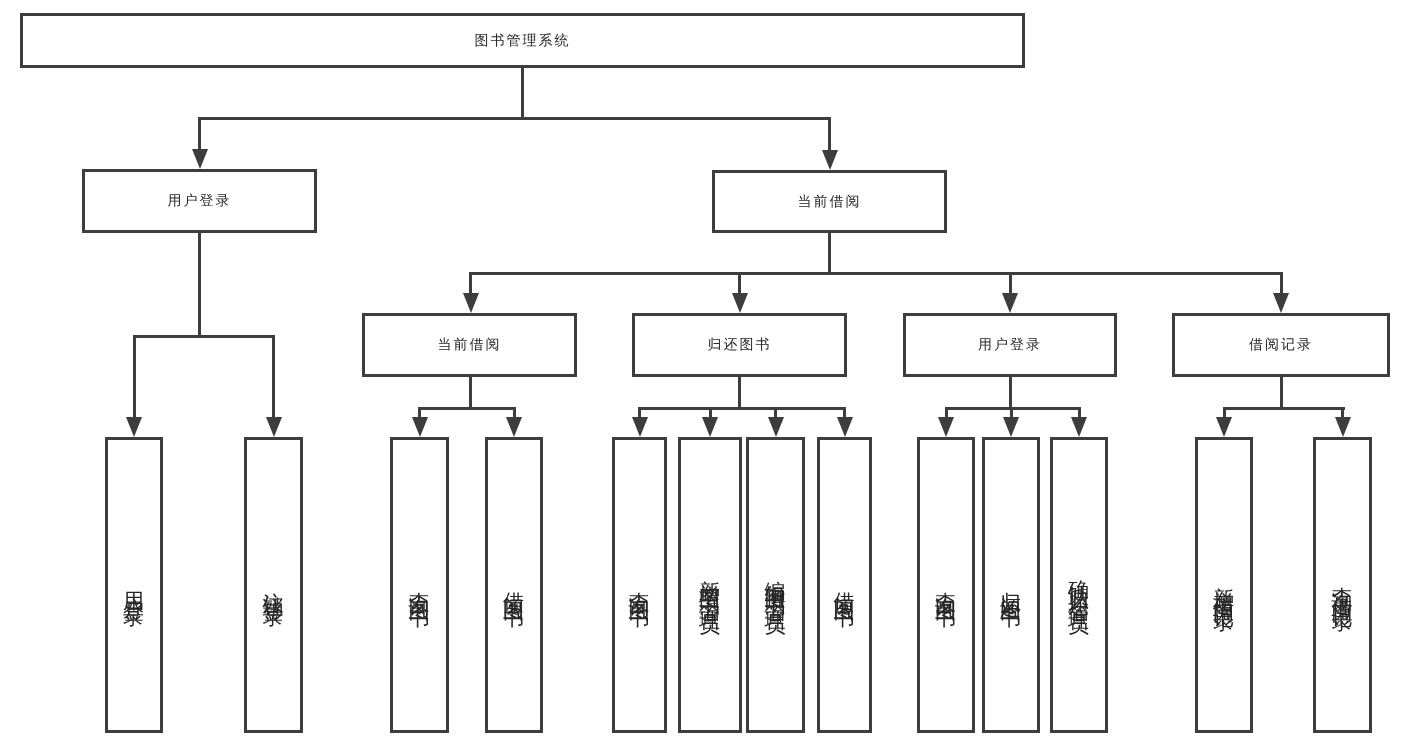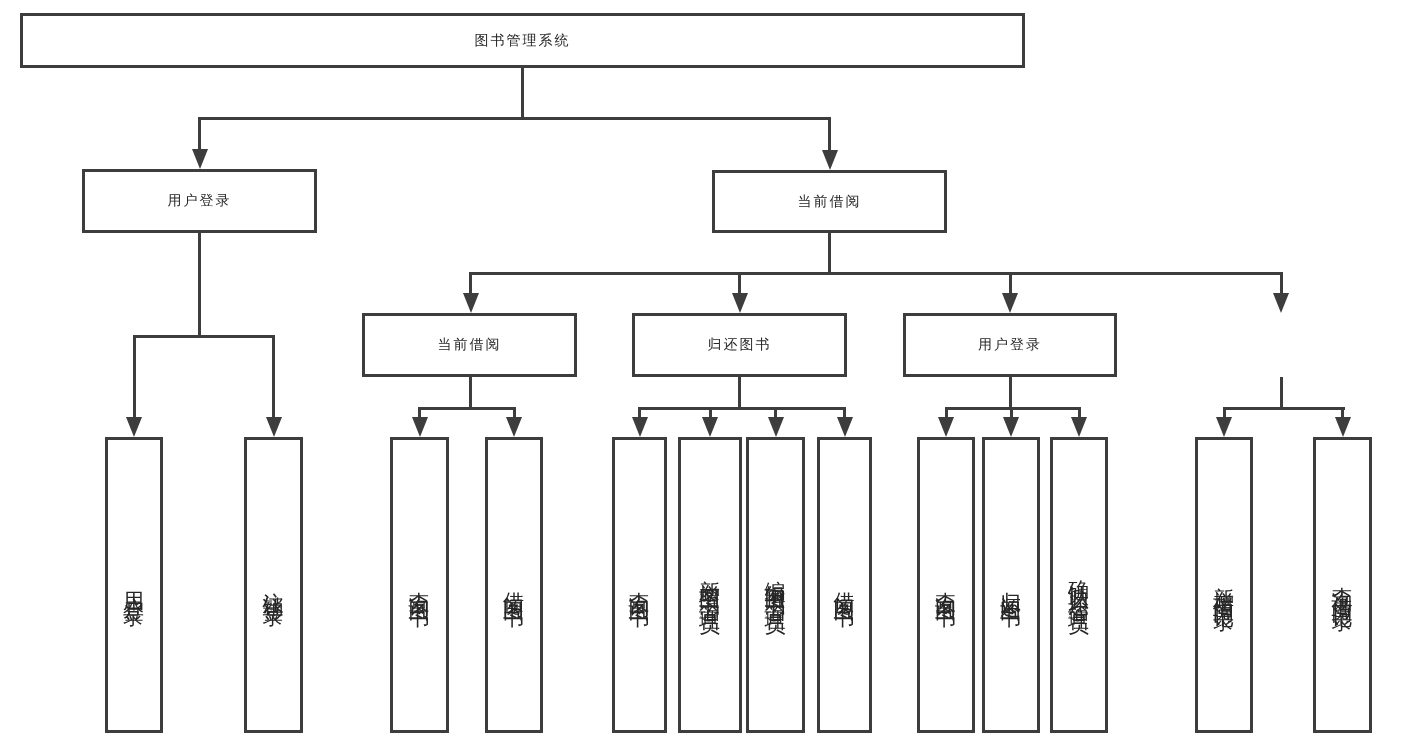--- a/index.html
+++ b/index.html
@@ -124,20 +124,21 @@
   <div class="arr" style="left:1334.5px; top:417px;"></div>
 
   <div class="node" style="left:20px; top:13px; width:1005px; height:55px;">图书管理系统</div>
 
   <div class="node" style="left:82px; top:169px; width:235px; height:64px;">用户登录</div>
   <div class="node" style="left:712px; top:170px; width:235px; height:63px;">当前借阅</div>
 
   <div class="node" style="left:362px; top:313px; width:215px; height:64px;">当前借阅</div>
   <div class="node" style="left:632px; top:313px; width:215px; height:64px;">归还图书</div>
   <div class="node" style="left:903px; top:313px; width:214px; height:64px;">用户登录</div>
+  <div class="node" style="left:1172px; top:313px; width:218px; height:64px;">借阅记录</div>
 
   <div class="node leaf" style="left:105px; top:437px; width:58px; height:296px;">用户登录</div>
   <div class="node leaf" style="left:244px; top:437px; width:59px; height:296px;">注销登录</div>
 
   <div class="node leaf" style="left:390px; top:437px; width:59px; height:296px;">查询图书</div>
   <div class="node leaf" style="left:485px; top:437px; width:58px; height:296px;">借阅图书</div>
 
   <div class="node leaf" style="left:612px; top:437px; width:55px; height:296px;">查询图书</div>
   <div class="node leaf" style="left:678px; top:437px; width:64px; height:296px;">新增图书（管理员）</div>
   <div class="node leaf" style="left:746px; top:437px; width:59px; height:296px;">编辑图书（管理员）</div>

